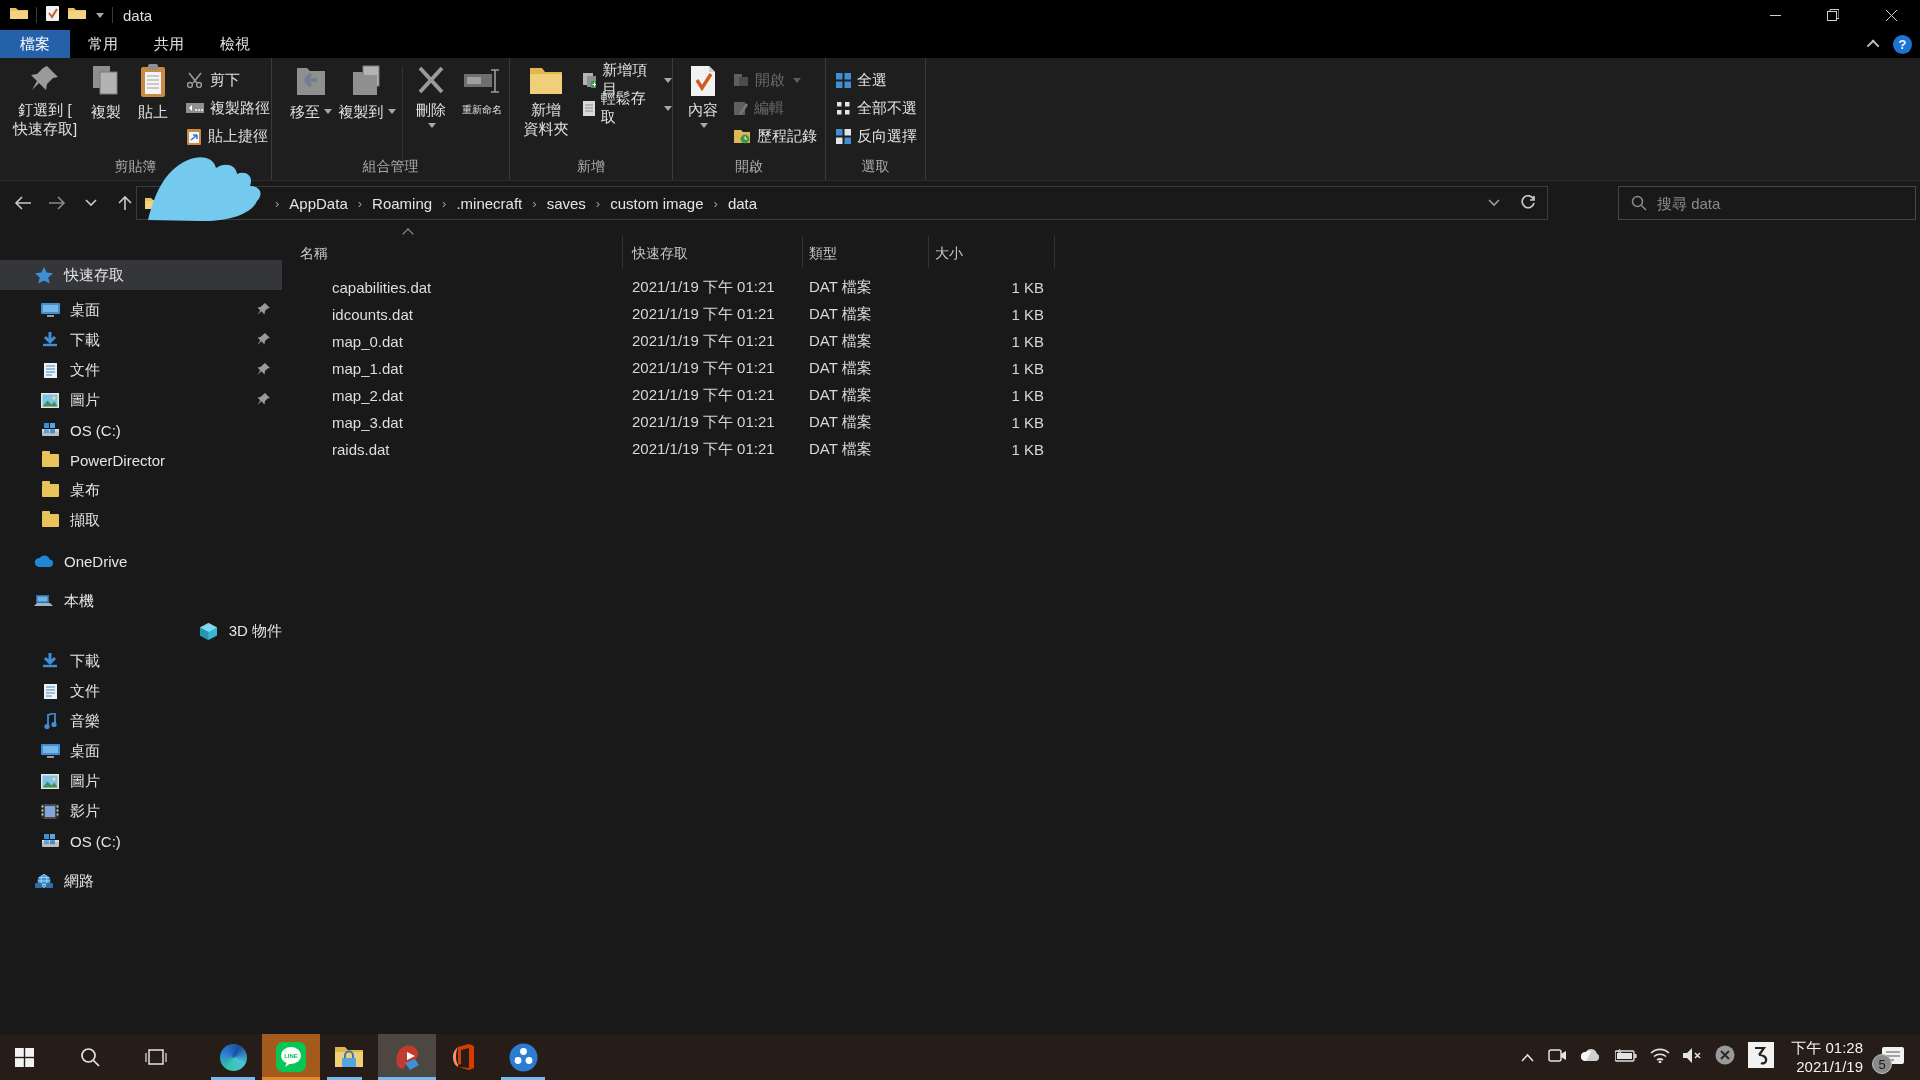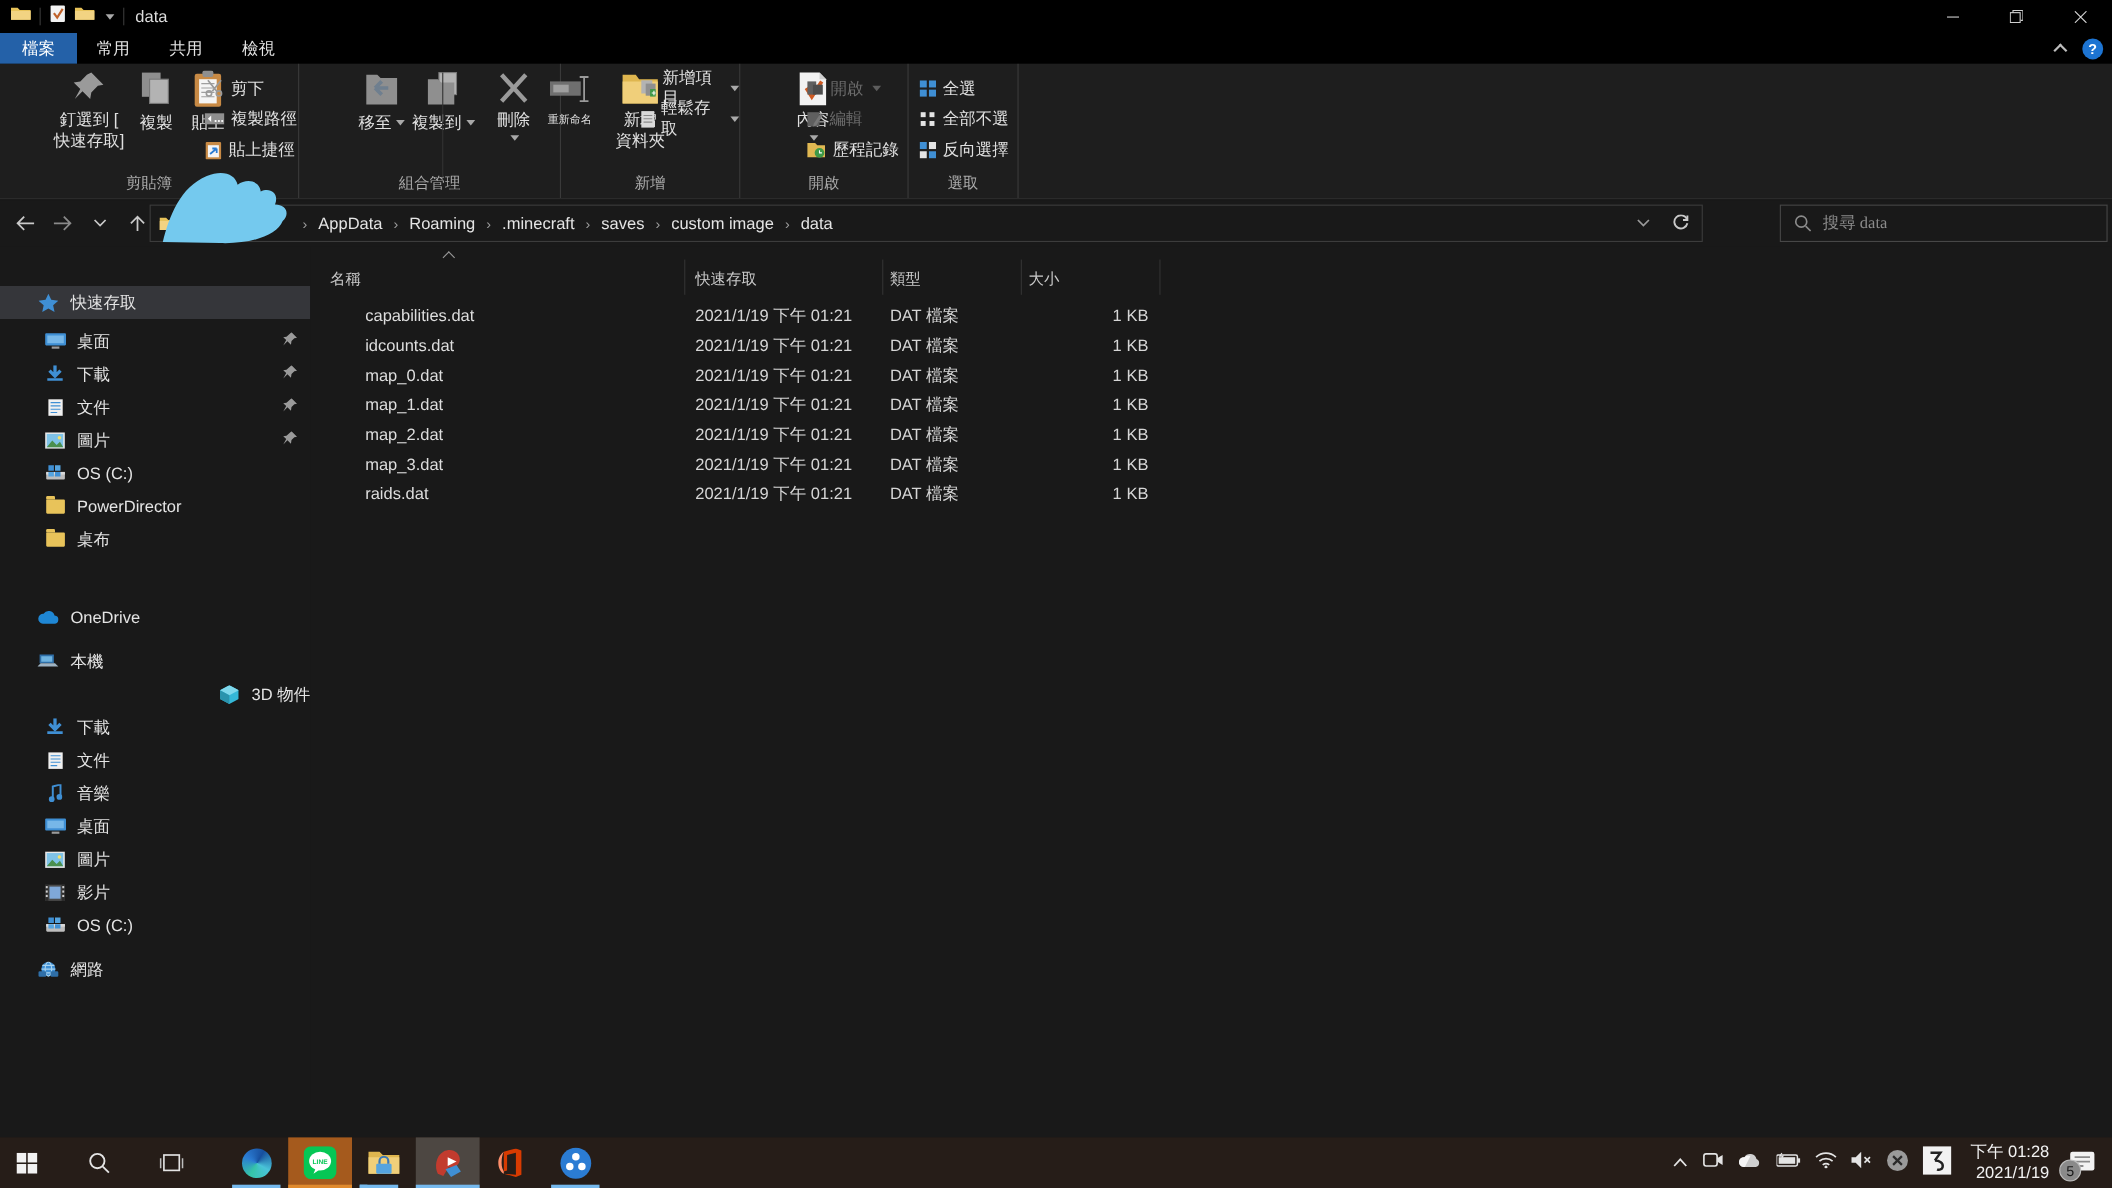--- a/index.html
+++ b/index.html
@@ -21,36 +21,36 @@
   .tab.file { background:#2461a8; color:#fff; padding:0 20px; }
   .tabrow-right { position:absolute; right:8px; top:0; height:28px; display:flex; align-items:center; gap:14px; }
   .help-circle { width:19px; height:19px; border-radius:50%; background:#1d74d2; color:#fff; font-size:13px; font-weight:bold; display:flex; align-items:center; justify-content:center; }
   .chev { width:9px; height:9px; border-left:2px solid #bdbdbd; border-top:2px solid #bdbdbd; }
   .chev.up { transform:rotate(45deg) translateY(2px); }
 
   
   .ribbon { position:absolute; left:0; top:58px; width:1920px; height:123px; background:#1e1e1e; border-bottom:1px solid #2b2b2b; }
   .rgroup { position:absolute; top:0; height:122px; border-right:1px solid #3a3a3a; }
   .rgroup-label { position:absolute; bottom:4px; left:0; right:0; text-align:center; color:#ababab; font-size:14px; }
-  .bigbtn { position:absolute; top:6px; display:flex; flex-direction:column; align-items:center; gap:4px; color:#e0e0e0; font-size:15px; text-align:center; line-height:19px;margin-left:36px; }
+  .bigbtn { position:absolute; top:6px; display:flex; flex-direction:column; align-items:center; gap:4px; color:#e0e0e0; font-size:15px; text-align:center; line-height:19px; }
   .smallbtn { position:absolute; display:flex; align-items:center; gap:6px; color:#e0e0e0; font-size:15px; height:24px; }
   .smallbtn.disabled, .bigbtn.disabled { color:#6a6a6a; }
   .drop { width:0; height:0; border-left:4px solid transparent; border-right:4px solid transparent; border-top:5px solid #a9a9a9; margin-left:2px; }
   .drop.dim { border-top-color:#5d5d5d; }
 
   
   .navbar { position:absolute; left:0; top:182px; width:1920px; height:42px; background:#191919; display:flex; align-items:center; }
   .nav-btn { width:34px; height:34px; display:flex; align-items:center; justify-content:center; color:#c9c9c9; font-size:19px; }
   .addressbar { position:absolute; left:136px; top:4px; width:1412px; height:34px; background:#191919; border:1px solid #3c3c3c; display:flex; align-items:center; padding-left:8px; }
   .crumbs { display:flex; align-items:center; gap:4px; font-size:15px; color:#e4e4e4; margin-left:112px; }
   .crumb { padding:2px 6px; }
   .crumb-sep { color:#9a9a9a; font-size:13px; }
   .addr-tools { position:absolute; right:2px; top:0; height:32px; display:flex; align-items:center; }
   .searchbox { position:absolute; left:1618px; top:4px; width:298px; height:34px; background:#191919; border:1px solid #474747; display:flex; align-items:center; gap:10px; padding-left:12px; }
-  .searchbox input { background:transparent; border:none; outline:none; color:#a16207; font-size:15px; font-family:Liberation Serif, serif; width:220px; }
+  .searchbox input { background:transparent; border:none; outline:none; color:#a16207; font-size:15px; font-family:Liberation Sans, sans-serif; width:220px; }
   .searchbox input::placeholder { color:#8b8b8b; }
 
   
   .sidebar { position:absolute; left:0; top:224px; width:282px; height:780px; background:#191919; }
   .side-item { position:absolute; left:0; width:282px; height:30px; display:flex; align-items:center; font-size:15px; color:#e4e4e4; }
   .side-item .sicon { width:20px; margin-left:40px; margin-right:10px; display:flex; justify-content:center; }
   .side-item.root .sicon { margin-left:34px; }
   .side-item.selected { background:#35363a; }
   .side-pin { position:absolute; right:12px; color:#9a9a9a; }
 
@@ -497,20 +497,26 @@
           <span class="folder-sm"></span>
         </span>
       <span>PowerDirector</span>
     </div>
     <div class="side-item" style="top:251px;">
       <span class="sicon">
           <span class="folder-sm"></span>
         </span>
       <span>桌布</span>
     </div>
+    <div class="side-item" style="top:281px;">
+      <span class="sicon">
+          <span class="folder-sm"></span>
+        </span>
+      <span>擷取</span>
+    </div>
 
     <div class="side-item root" style="top:322px;">
       <span class="sicon">
           <svg width="20" height="13">
             <path d="M5 12 a4.5 4.5 0 0 1 0.6 -9 a5.5 5.5 0 0 1 10 1.6 a3.7 3.7 0 0 1 -0.6 7.4 z" fill="#1f87d4"></path>
           </svg>
         </span>
       <span>OneDrive</span>
     </div>
 

